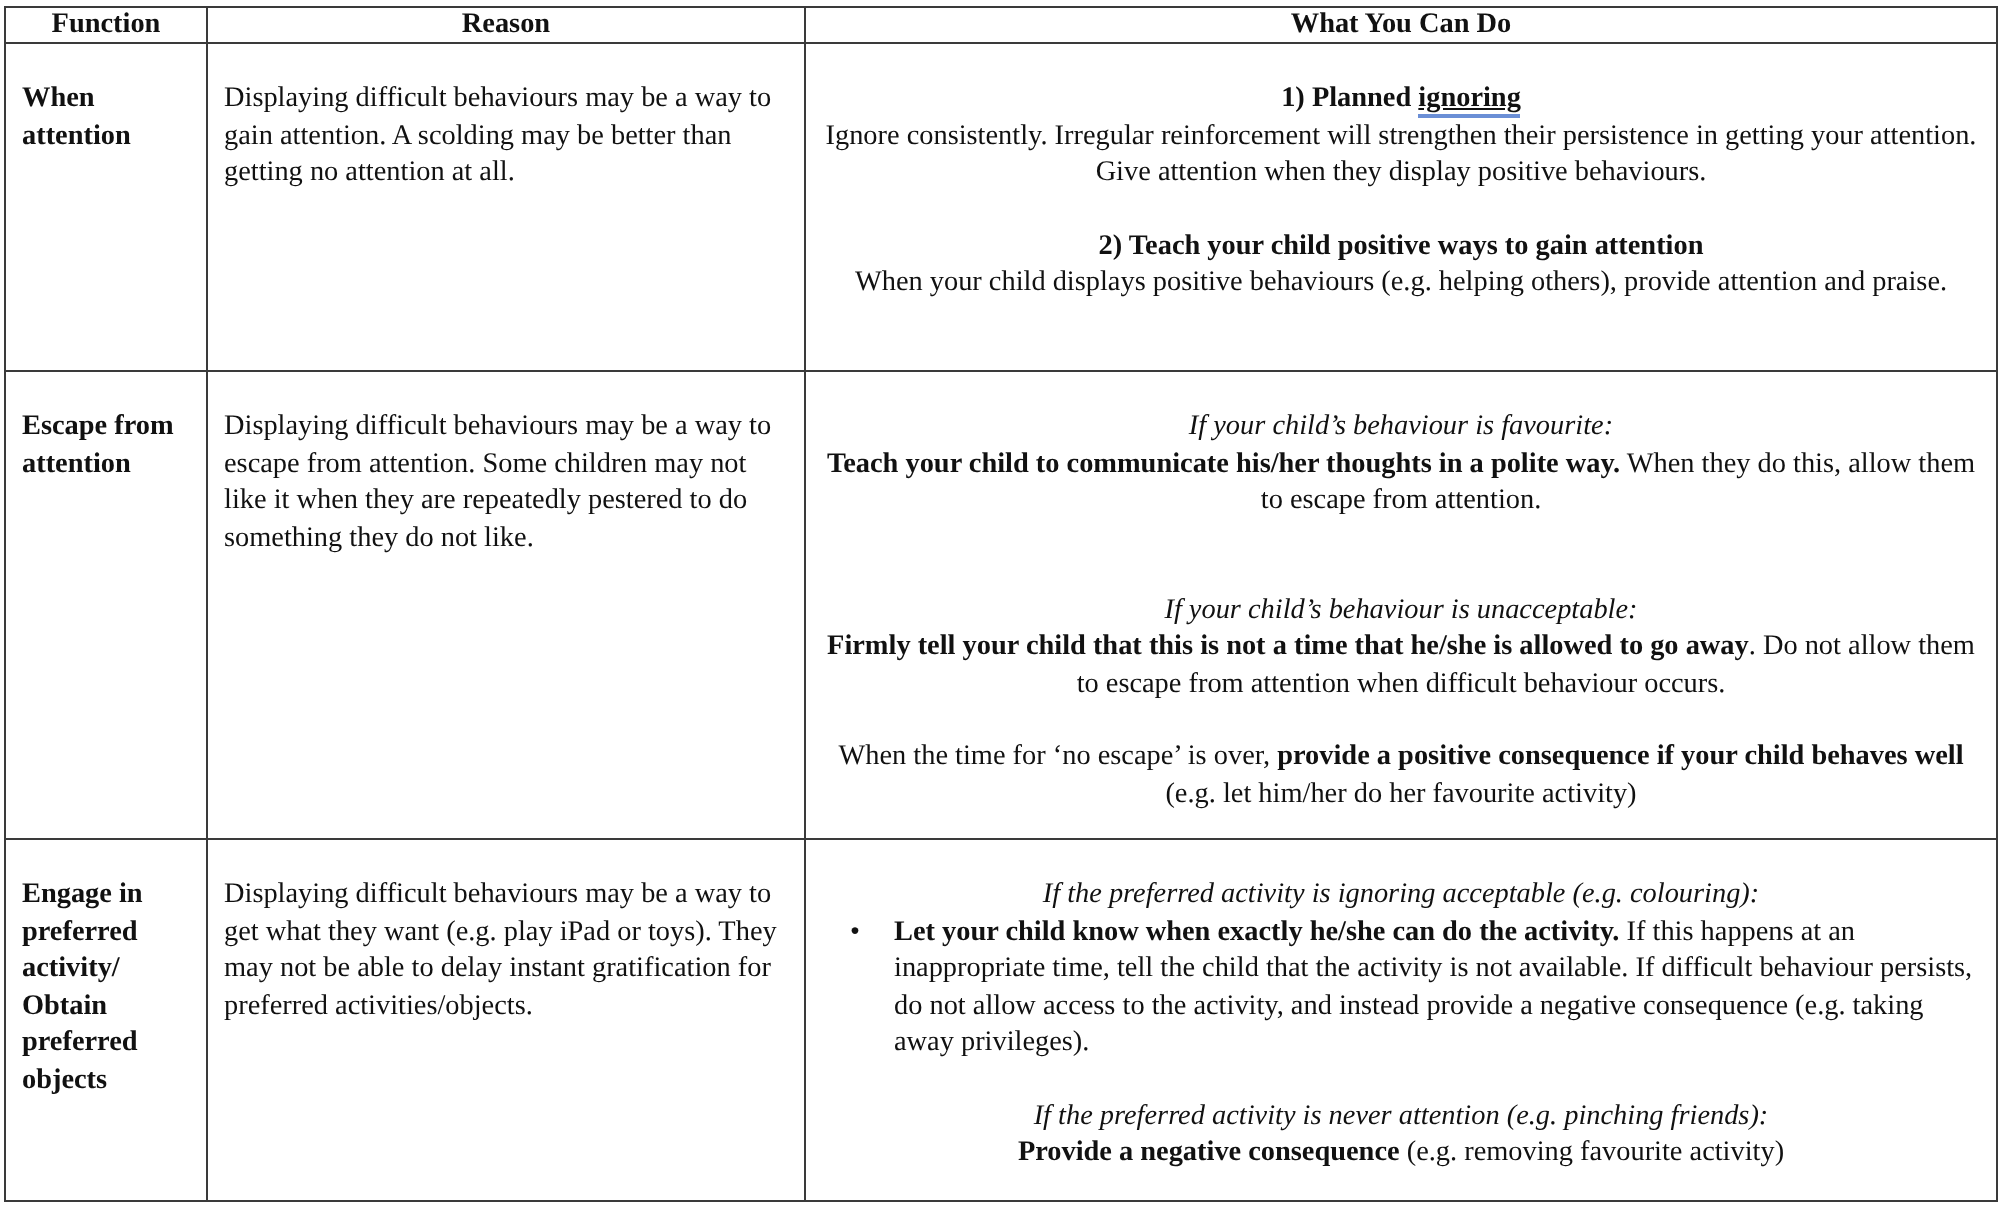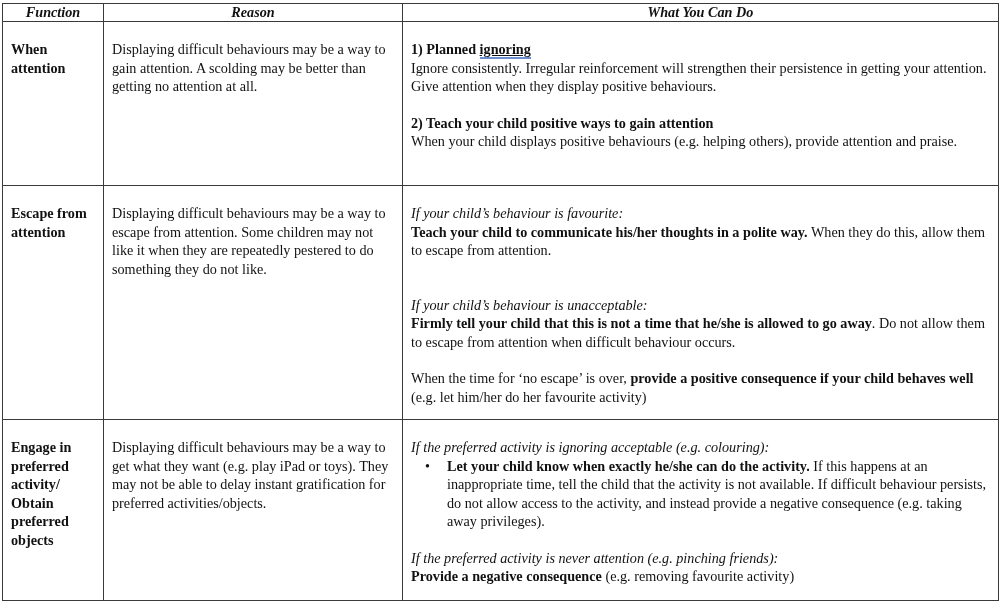--- a/index.html
+++ b/index.html
@@ -20,40 +20,39 @@
       border: 1.5px solid #3a3a3a;
       vertical-align: top;
       padding: 0 8px;
     }
     table.doc th {
       font-weight: bold;
       text-align: center;
       height: 17px;
       padding-top: 0; padding-bottom: 0;
       line-height: 17px;
-      font-style: italic;
     }
     col.c1 { width: 101px; }
     col.c2 { width: 299px; }
     col.c3 { width: 596px; }
     .fn { font-weight: bold; padding-top: 18px !important; }
     .rs { padding-top: 18px !important; }
     .wd { padding-top: 18px !important; }
     .r1 td { height: 145px; }
     .r2 td { height: 215px; }
     .r3 td { height: 162px; }
     .b { font-weight: bold; }
     .i { font-style: italic; }
     .u-spell {
       text-decoration: underline;
       text-decoration-color: #111;
       border-bottom: 2px solid #6b8fd6;
       padding-bottom: 0;
     }
-    p { margin: 0; }
+    p { margin: 0; text-align: center; }
     .gap { height: 18px; }
     .gap2 { height: 36px; }
     ul.bul { margin: 0; padding-left: 36px; }
     ul.bul li { list-style: none; position: relative; }
     ul.bul li .dot {
       position: absolute; left: -22px; top: 0;
     }
   </style>
 </head>
 <body>

